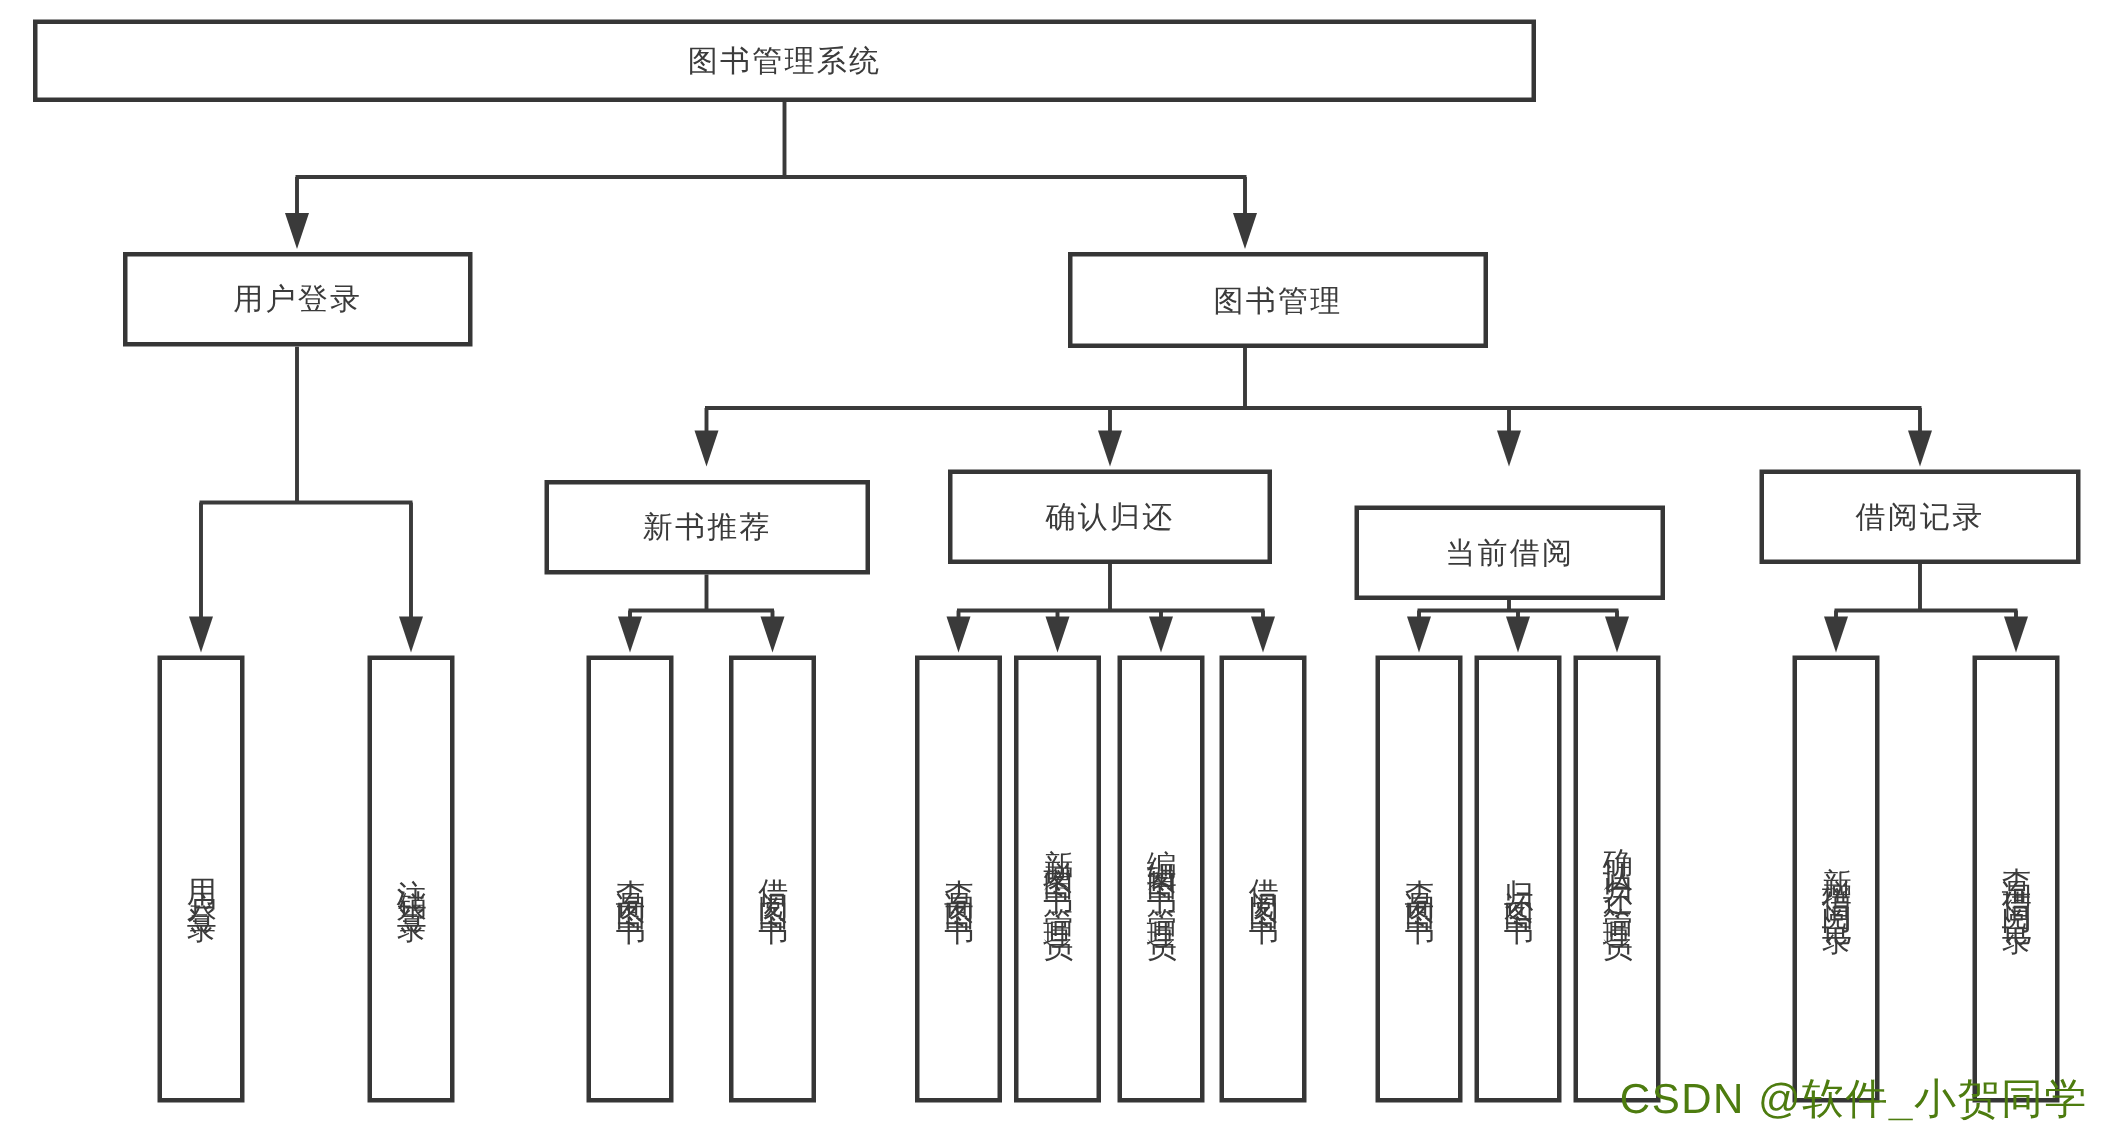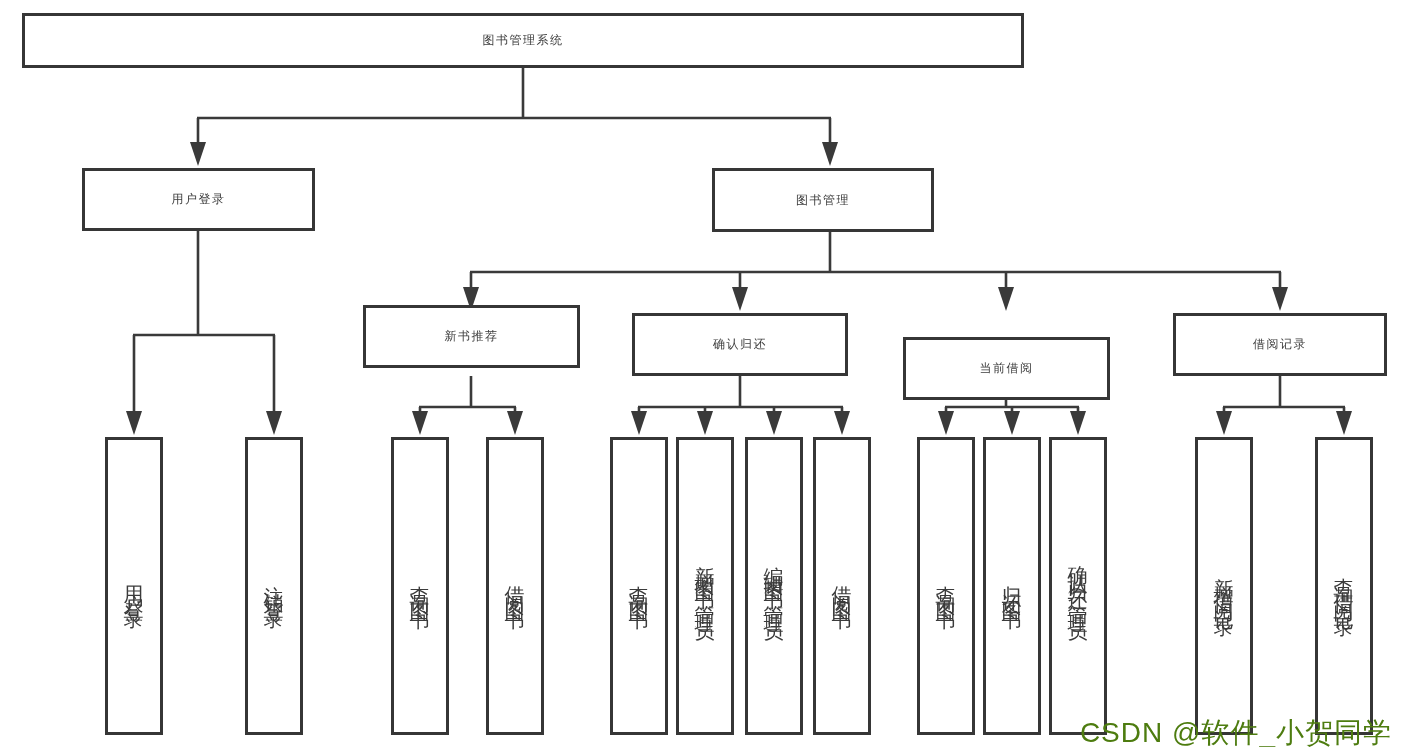--- a/index.html
+++ b/index.html
@@ -23,38 +23,38 @@
   }
   .node {
     position: absolute;
     box-sizing: border-box;
     border: 3px solid #363636;
     background: #ffffff;
     display: flex;
     align-items: center;
     justify-content: center;
     color: #3b3b3b;
-    font-size: 12px;
+    font-size: 20px;
     letter-spacing: 1.5px;
     z-index: 2;
   }
   .node.leaf {
     writing-mode: vertical-rl;
     letter-spacing: 8px;
     font-size: 20px;
     line-height: 1;
     padding: 6px 0;
   }
   
   .n-root   { left: 22px;  top: 13px;  width: 1002px; height: 55px; }
   
   .n-login  { left: 82px;  top: 168px; width: 233px; height: 63px; }
-  .n-books  { left: 712px; top: 168px; width: 222px; height: 64px; }
+  .n-books  { left: 712px; top: 168px; width: 280px; height: 64px; }
   
-  .n-newb   { left: 363px;  top: 305px; width: 217px; height: 63px; }
+  .n-newb   { left: 363px;  top: 320px; width: 217px; height: 63px; }
   .n-bborrow{ left: 632px;  top: 313px; width: 216px; height: 63px; }
   .n-cur    { left: 903px;  top: 313px; width: 207px; height: 63px; margin-top: 24px; }
   .n-rec    { left: 1173px; top: 313px; width: 214px; height: 63px; }
   
   .leaf { top: 437px; width: 58px; height: 298px; }
   .l1  { left: 105px; }
   .l2  { left: 245px; }
   .l3  { left: 391px; }
   .l4  { left: 486px; }
   .l5  { left: 610px; }

